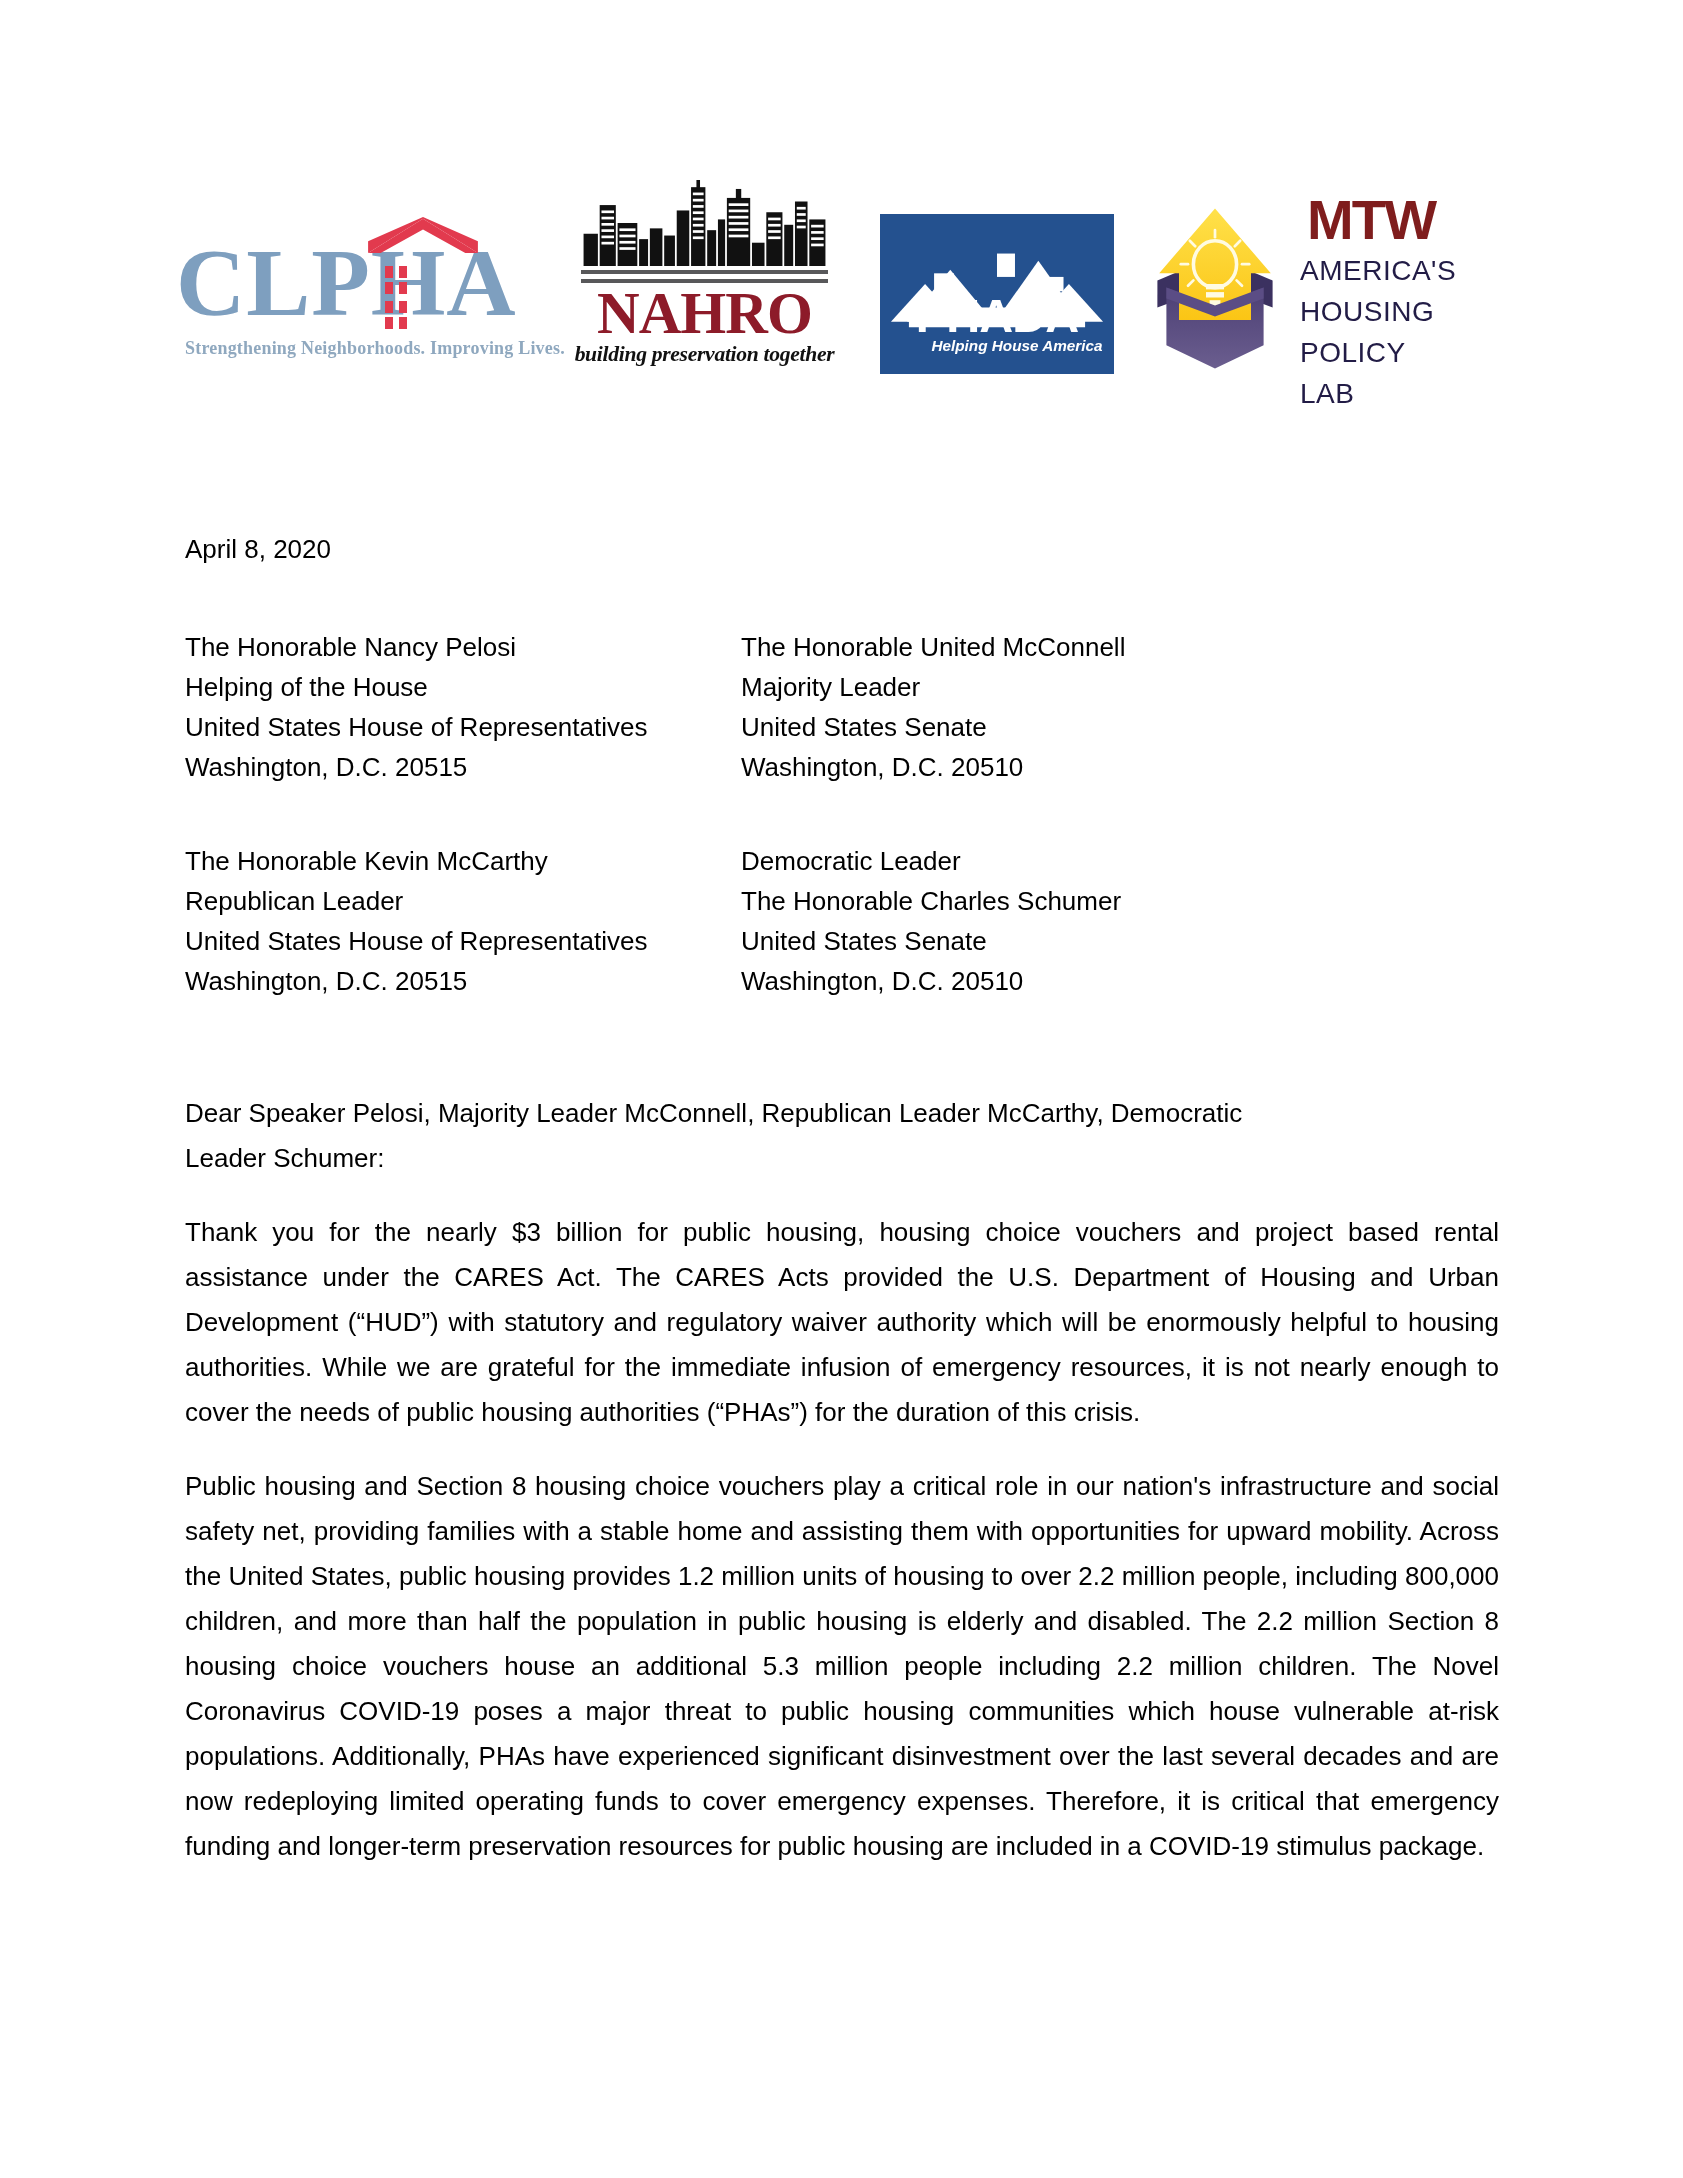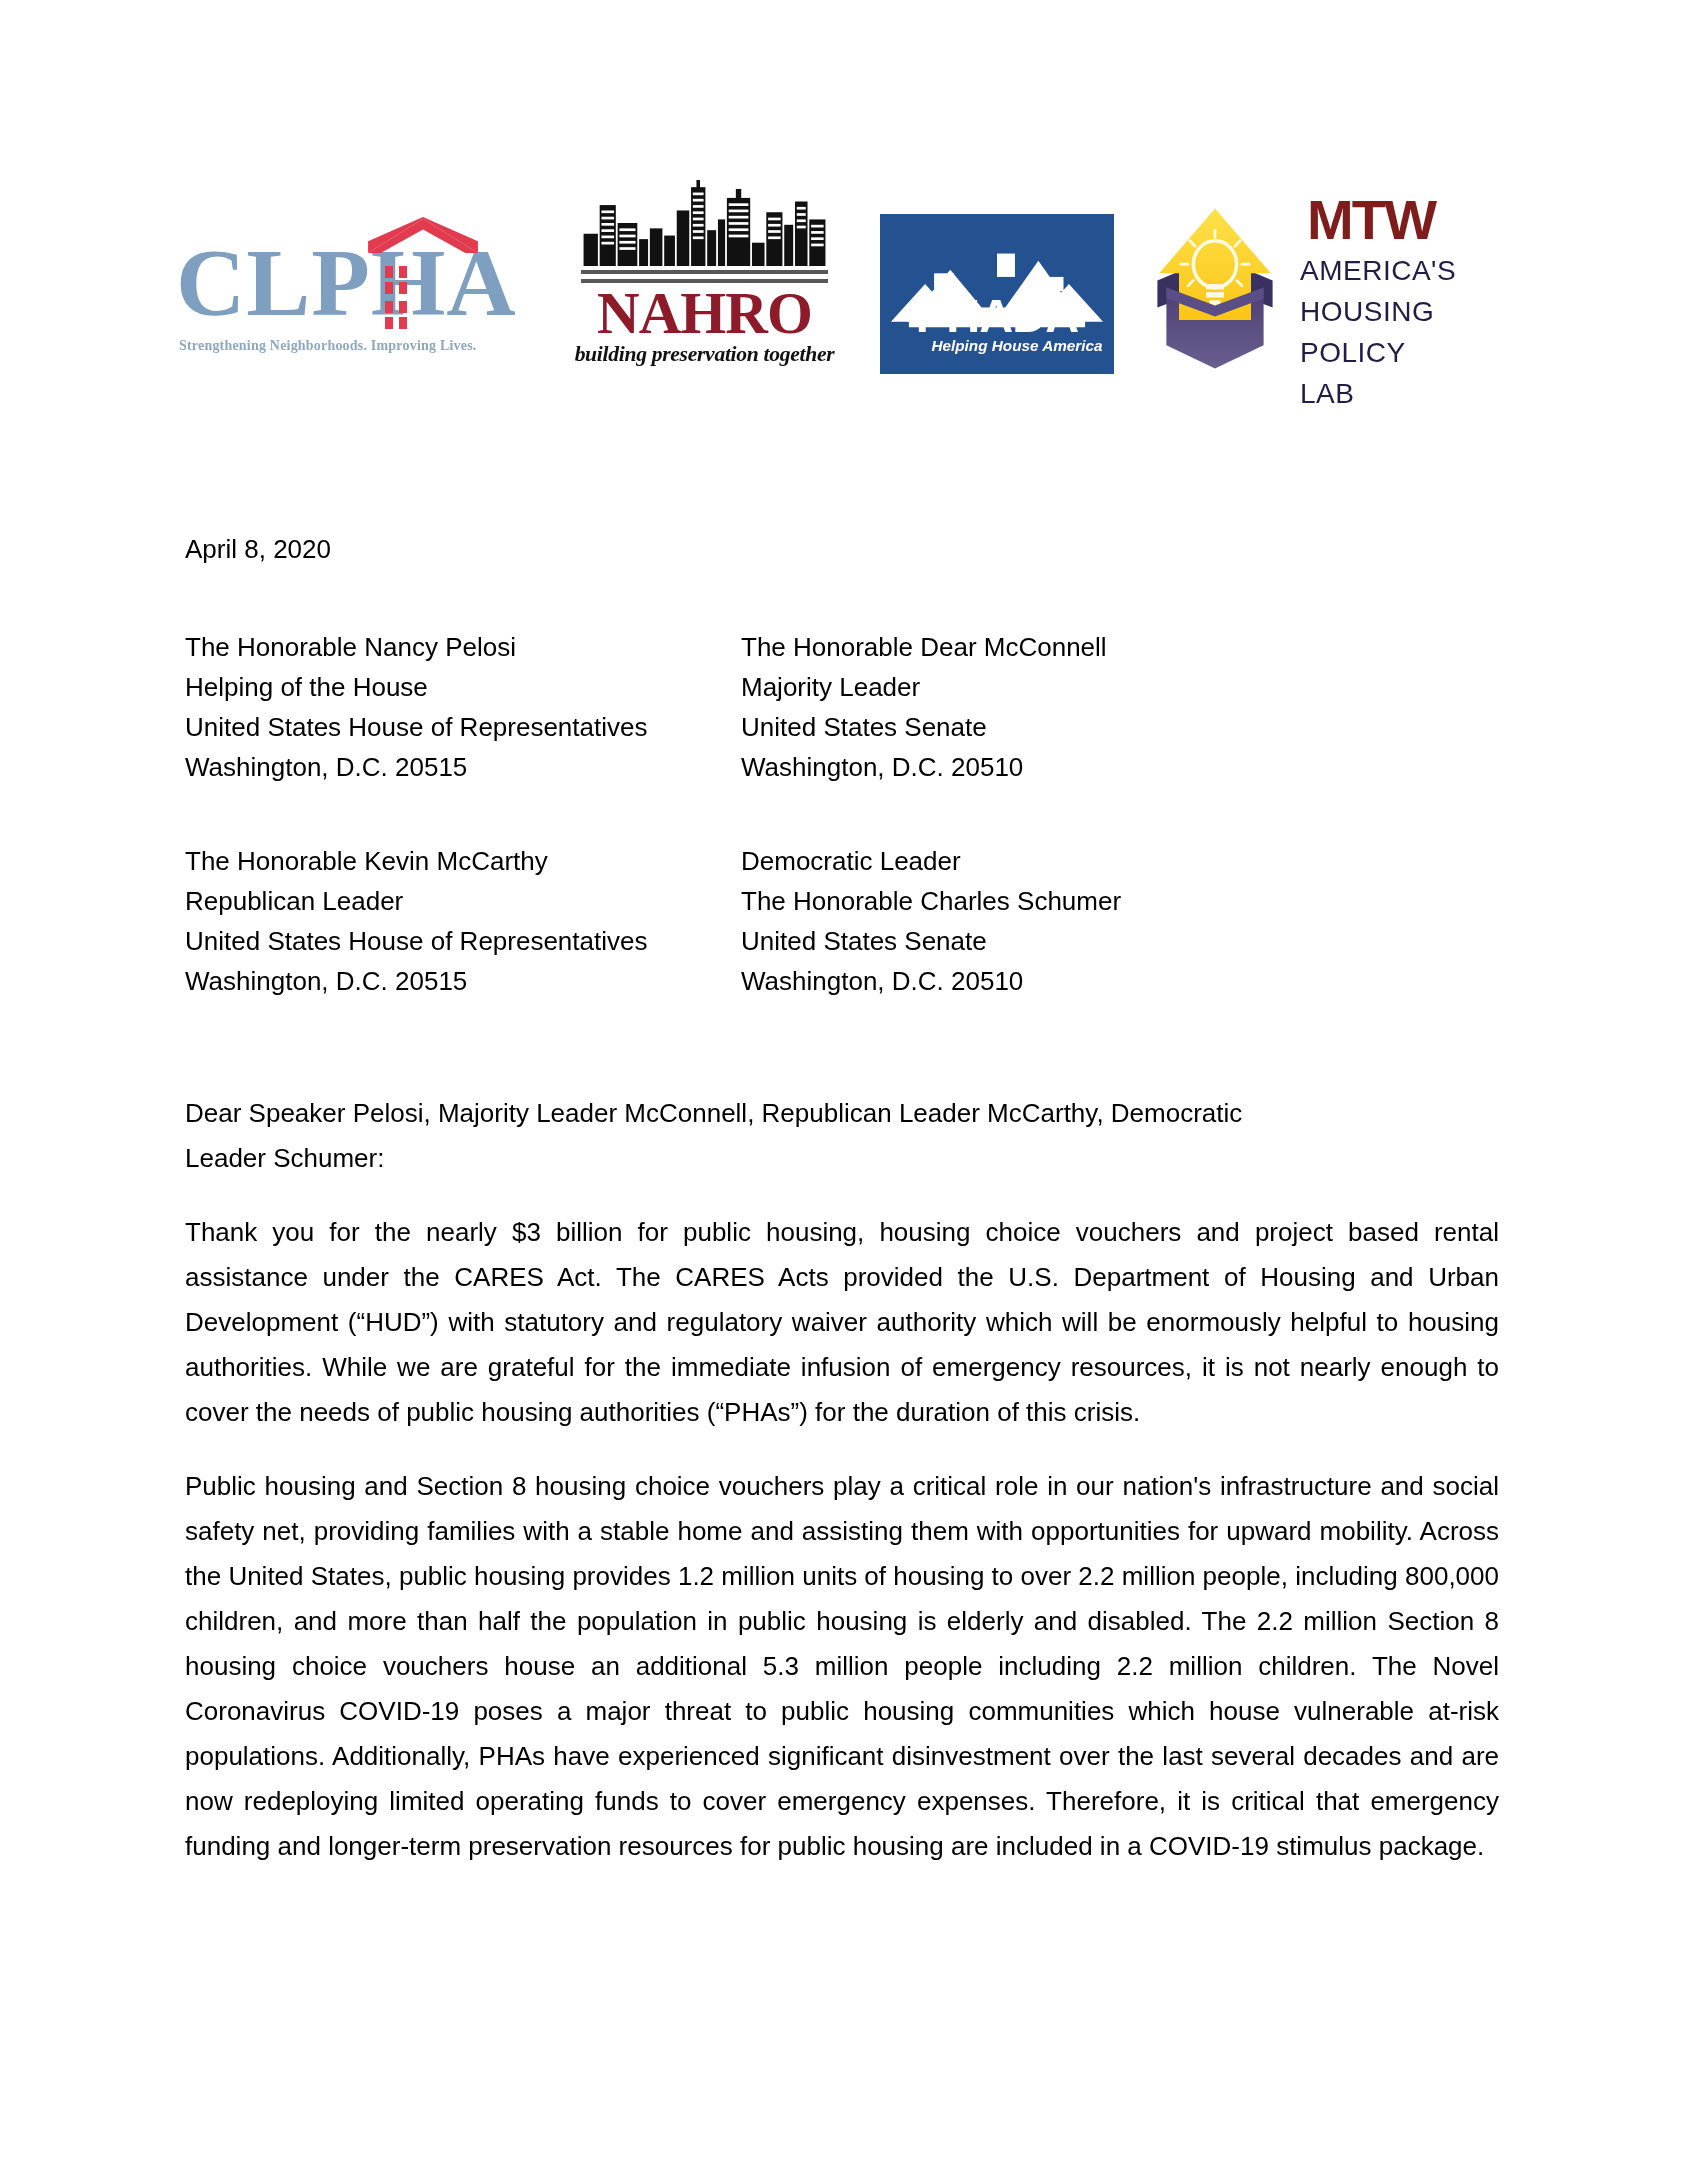--- a/index.html
+++ b/index.html
@@ -61,26 +61,26 @@
     height: 36px;
   }
   .clpha-win {
     position: absolute;
     width: 8px;
     height: 11.7px;
     background: #e23a4e;
   }
   .clpha-tag {
     position: absolute;
-    left: 3px;
+    left: 9px;
     top: 126px;
     width: 355px;
     font-family: "Liberation Serif", serif;
     font-weight: 700;
-    font-size: 14px;
+    font-size: 18px;
     letter-spacing: 0.2px;
     color: #8fa8bf;
     white-space: nowrap;
   }
 
   
   .nahro {
     position: relative;
     width: 261px;
     height: 194px;
@@ -418,21 +418,21 @@
     <div class="date-line">April 8, 2020</div>
 
     <div class="addr-group">
       <div class="addr-col">
         <div class="addr-line">The Honorable Nancy Pelosi</div>
         <div class="addr-line">Helping of the House</div>
         <div class="addr-line">United States House of Representatives</div>
         <div class="addr-line">Washington, D.C. 20515</div>
       </div>
       <div class="addr-col">
-        <div class="addr-line">The Honorable Dear McConnell</div>
+        <div class="addr-line">The Honorable United McConnell</div>
         <div class="addr-line">Majority Leader</div>
         <div class="addr-line">United States Senate</div>
         <div class="addr-line">Washington, D.C. 20510</div>
       </div>
     </div>
 
     <div class="addr-group">
       <div class="addr-col">
         <div class="addr-line">The Honorable Kevin McCarthy</div>
         <div class="addr-line">Republican Leader</div>

